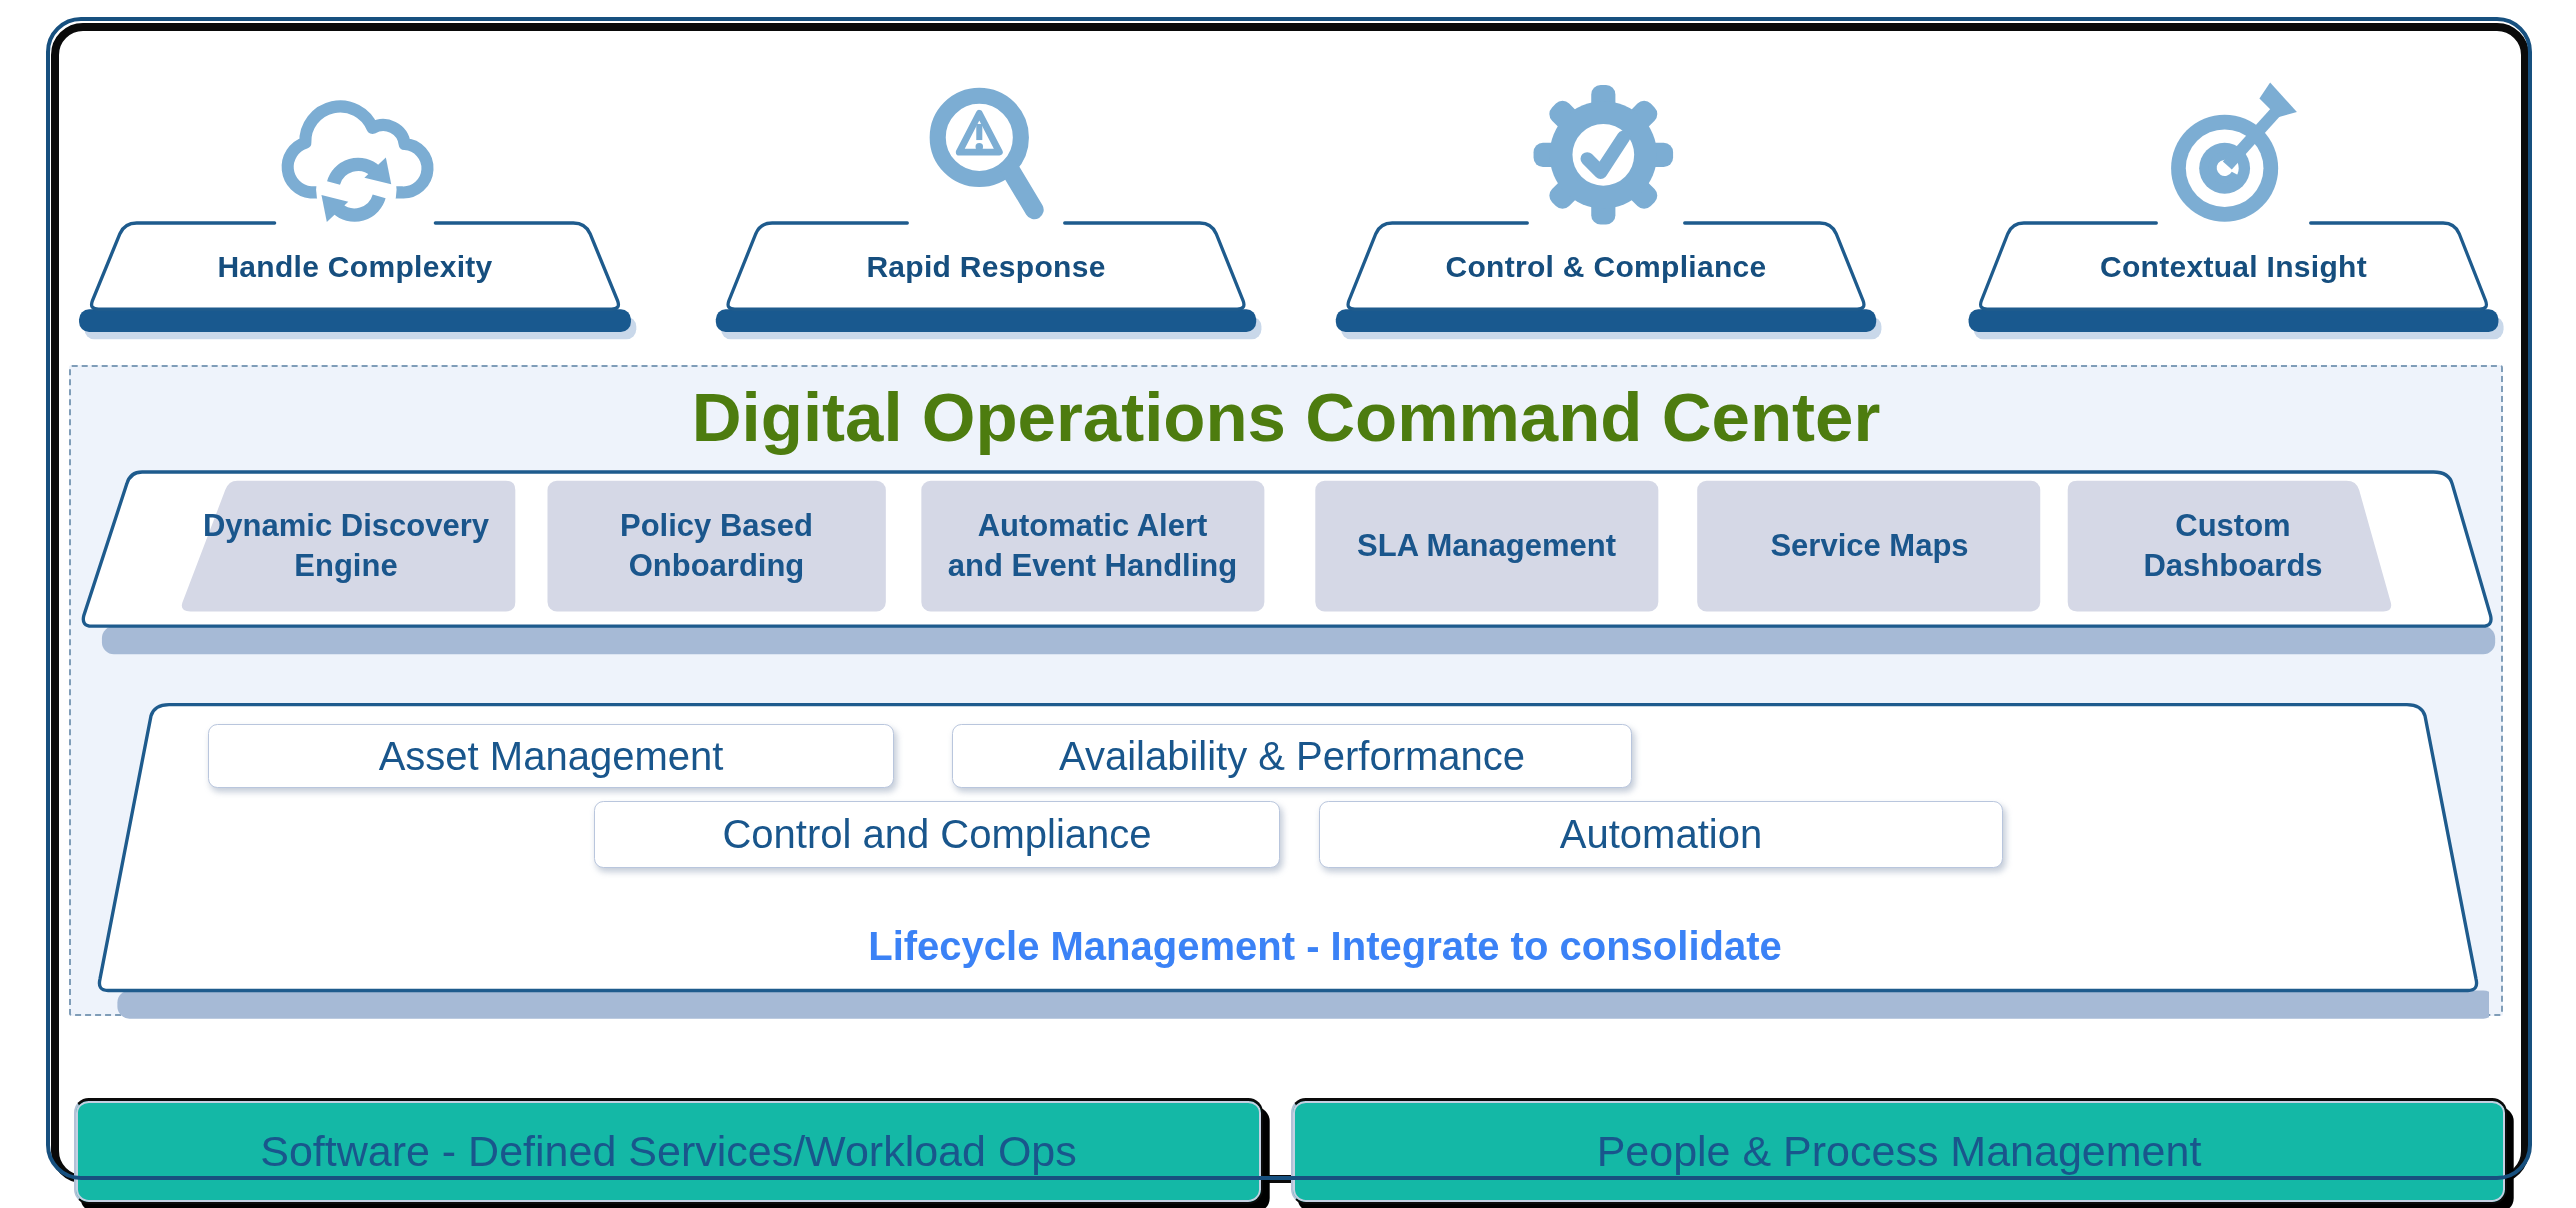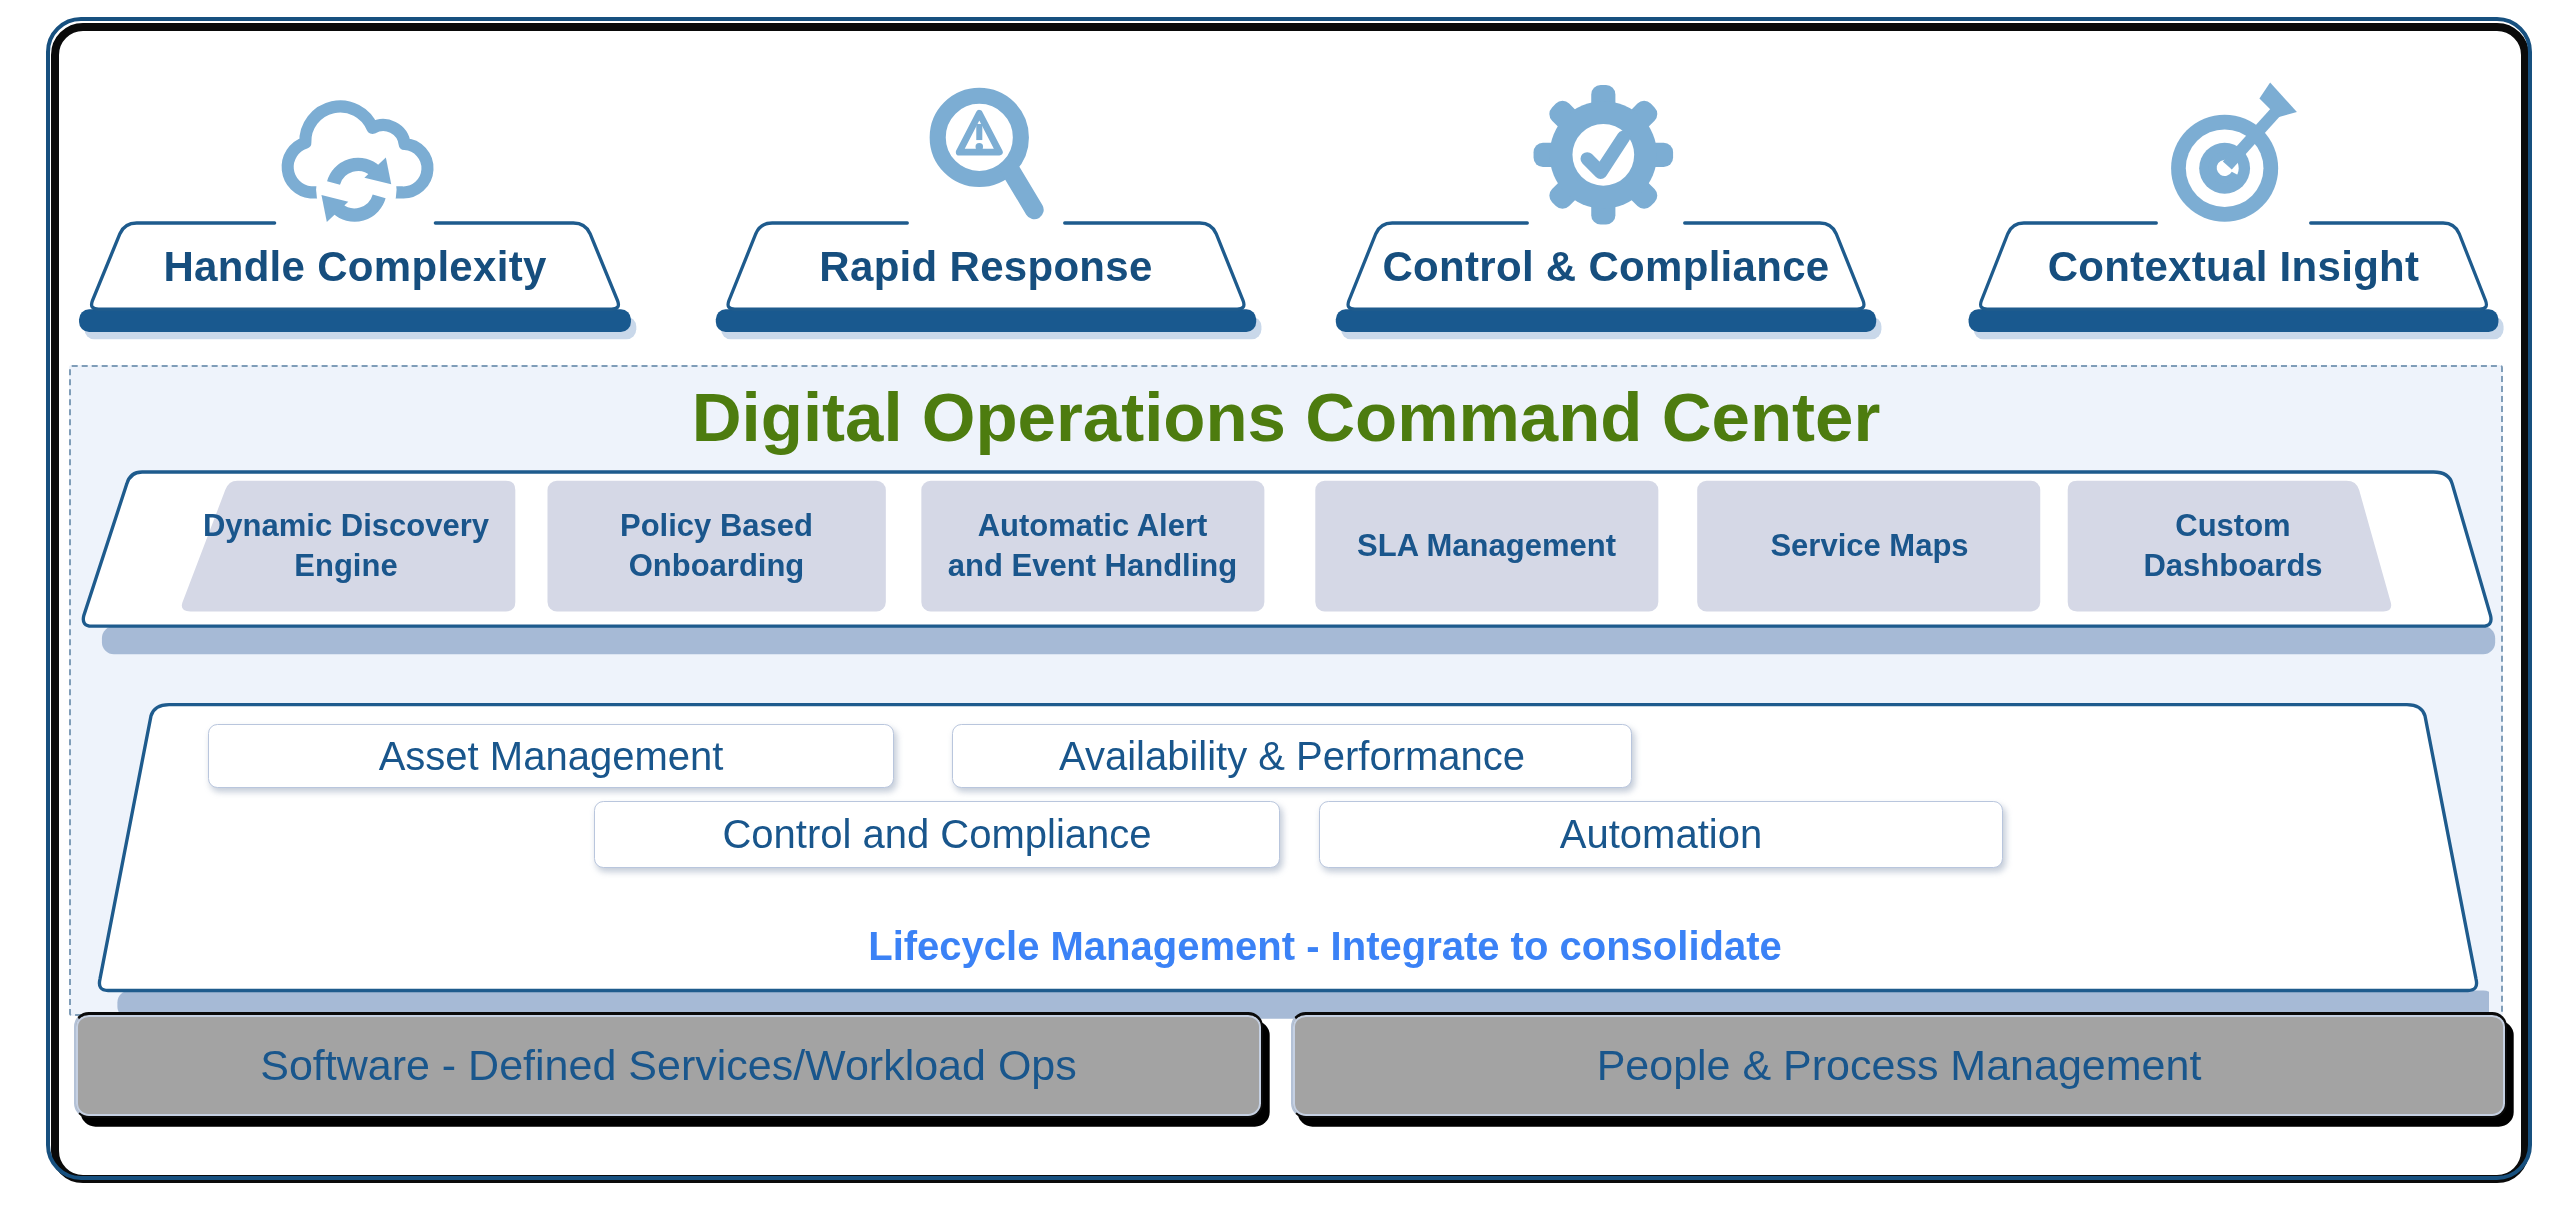--- a/index.html
+++ b/index.html
@@ -13,21 +13,21 @@
   #frame-navy{left:46px;top:17.4px;width:2478px;height:1155px;border:4px solid #17507f;border-radius:35px;pointer-events:none;z-index:6;}
   #frame-black{left:51px;top:23px;width:2462px;height:1144px;border:8.7px solid #0a0a0a;border-radius:32px;background:#ffffff;z-index:1;}
 
   
   .badge{top:219px;height:127px;z-index:4;}
   .badge svg.shape{position:absolute;left:0;top:0;width:100%;height:100%;}
   .badge .icon{position:absolute;left:50%;top:-142px;transform:translateX(-50%);}
   .badge .label{
     position:absolute;left:0;top:4px;width:100%;height:87px;
     display:flex;align-items:center;justify-content:center;
-    font-size:42px;font-weight:700;color:#164e7e;letter-spacing:0.3px;
+    font-size:30px;font-weight:700;color:#164e7e;letter-spacing:0.3px;
   }
   #badge-1{left:67px;width:576px;}
   #badge-2{left:704px;width:564px;}
   #badge-3{left:1324px;width:564px;}
   #badge-4{left:1957px;width:553px;}
 
   
   #docc-panel{
     left:69px;top:365px;width:2434px;height:651px;box-sizing:border-box;
     background:#eef3fb;border:2px dashed #7f9db8;border-radius:2.7px;z-index:2;
@@ -71,21 +71,21 @@
   #lbox-4{left:507px;width:686px;}
   #lbox-5{left:1232px;width:684px;}
   #life-caption{
     position:absolute;left:0;top:216px;width:100%;height:56px;padding-left:74px;box-sizing:border-box;
     display:flex;align-items:center;justify-content:center;
     font-size:40px;font-weight:700;color:#3b82f6;
   }
 
   
   .found-box{
-    top:1012px;height:106px;box-sizing:border-box;background:#a3a3a3;z-index:4;
+    top:1098px;height:106px;box-sizing:border-box;background:#14b8a6;z-index:4;
     border:2.7px solid #0a0a0a;border-top-width:3.4px;border-left:2px solid #b3c1d6;
     border-radius:14.8px;
     box-shadow:6.7px 8.7px 0 #000000, inset 0 0 0 2px #c5d0e2;
     display:flex;align-items:center;justify-content:center;
     font-size:43px;font-weight:400;color:#19568c;
   }
   #found-1{left:74px;width:1189px;}
   #found-2{left:1291px;width:1216px;}
 </style>
 </head>

